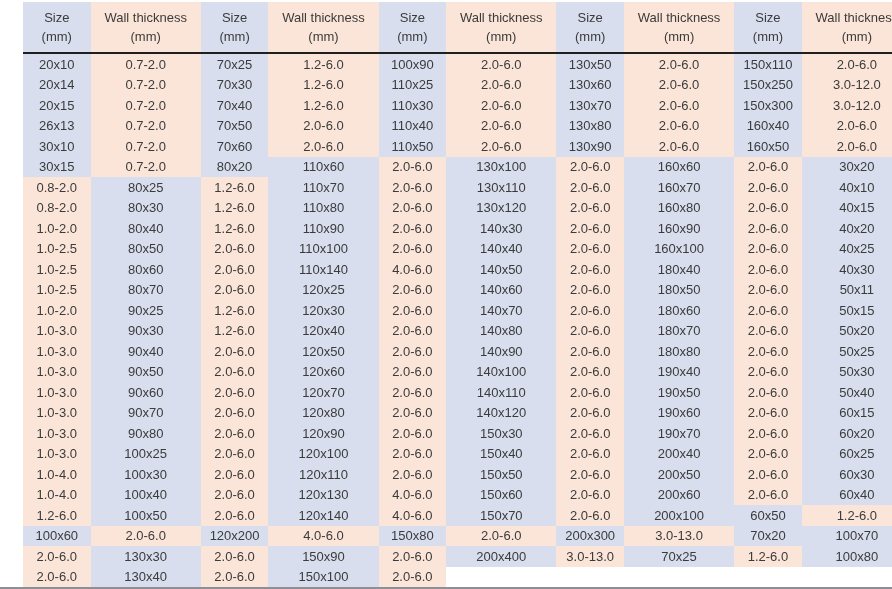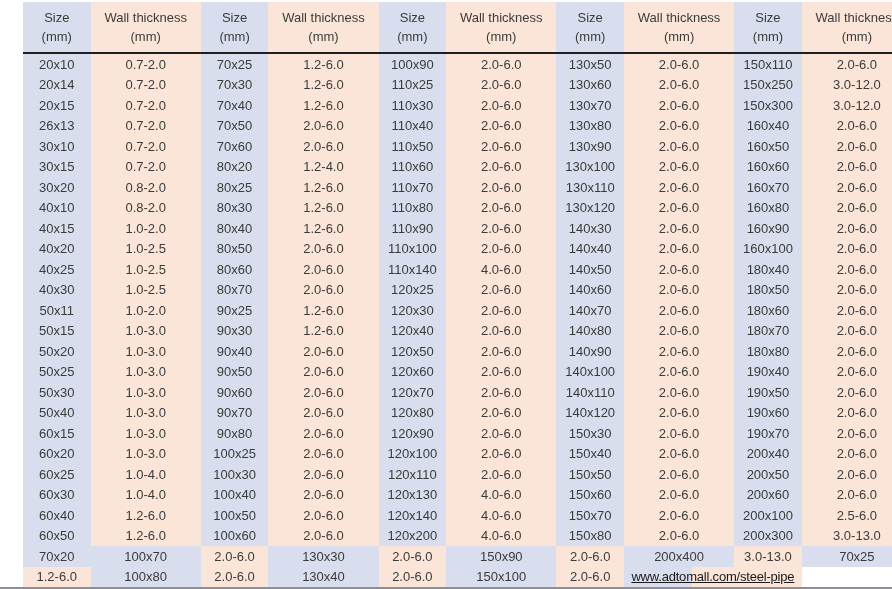--- a/index.html
+++ b/index.html
@@ -140,21 +140,20 @@
       <div class="cell wall">2.0-6.0</div>
       <div class="cell size">110x50</div>
       <div class="cell wall">2.0-6.0</div>
       <div class="cell size">130x90</div>
       <div class="cell wall">2.0-6.0</div>
       <div class="cell size">160x50</div>
       <div class="cell wall">2.0-6.0</div>
       <div class="cell size">30x15</div>
       <div class="cell wall">0.7-2.0</div>
       <div class="cell size">80x20</div>
-      <div class="cell wall">1.2-4.0</div>
       <div class="cell size">110x60</div>
       <div class="cell wall">2.0-6.0</div>
       <div class="cell size">130x100</div>
       <div class="cell wall">2.0-6.0</div>
       <div class="cell size">160x60</div>
       <div class="cell wall">2.0-6.0</div>
       <div class="cell size">30x20</div>
       <div class="cell wall">0.8-2.0</div>
       <div class="cell size">80x25</div>
       <div class="cell wall">1.2-6.0</div>
@@ -316,21 +315,20 @@
       <div class="cell wall">2.0-6.0</div>
       <div class="cell size">60x40</div>
       <div class="cell wall">1.2-6.0</div>
       <div class="cell size">100x50</div>
       <div class="cell wall">2.0-6.0</div>
       <div class="cell size">120x140</div>
       <div class="cell wall">4.0-6.0</div>
       <div class="cell size">150x70</div>
       <div class="cell wall">2.0-6.0</div>
       <div class="cell size">200x100</div>
-      <div class="cell wall">2.5-6.0</div>
       <div class="cell size">60x50</div>
       <div class="cell wall">1.2-6.0</div>
       <div class="cell size">100x60</div>
       <div class="cell wall">2.0-6.0</div>
       <div class="cell size">120x200</div>
       <div class="cell wall">4.0-6.0</div>
       <div class="cell size">150x80</div>
       <div class="cell wall">2.0-6.0</div>
       <div class="cell size">200x300</div>
       <div class="cell wall">3.0-13.0</div>
@@ -344,15 +342,14 @@
       <div class="cell size">200x400</div>
       <div class="cell wall">3.0-13.0</div>
       <div class="cell size">70x25</div>
       <div class="cell wall">1.2-6.0</div>
       <div class="cell size">100x80</div>
       <div class="cell wall">2.0-6.0</div>
       <div class="cell size">130x40</div>
       <div class="cell wall">2.0-6.0</div>
       <div class="cell size">150x100</div>
       <div class="cell wall">2.0-6.0</div>
-      <div class="cell footer-link" style="grid-column: span 2;">www.adtomall.com/steel-pipe</div>
     </div>
 </div>
 
 </body></html>

